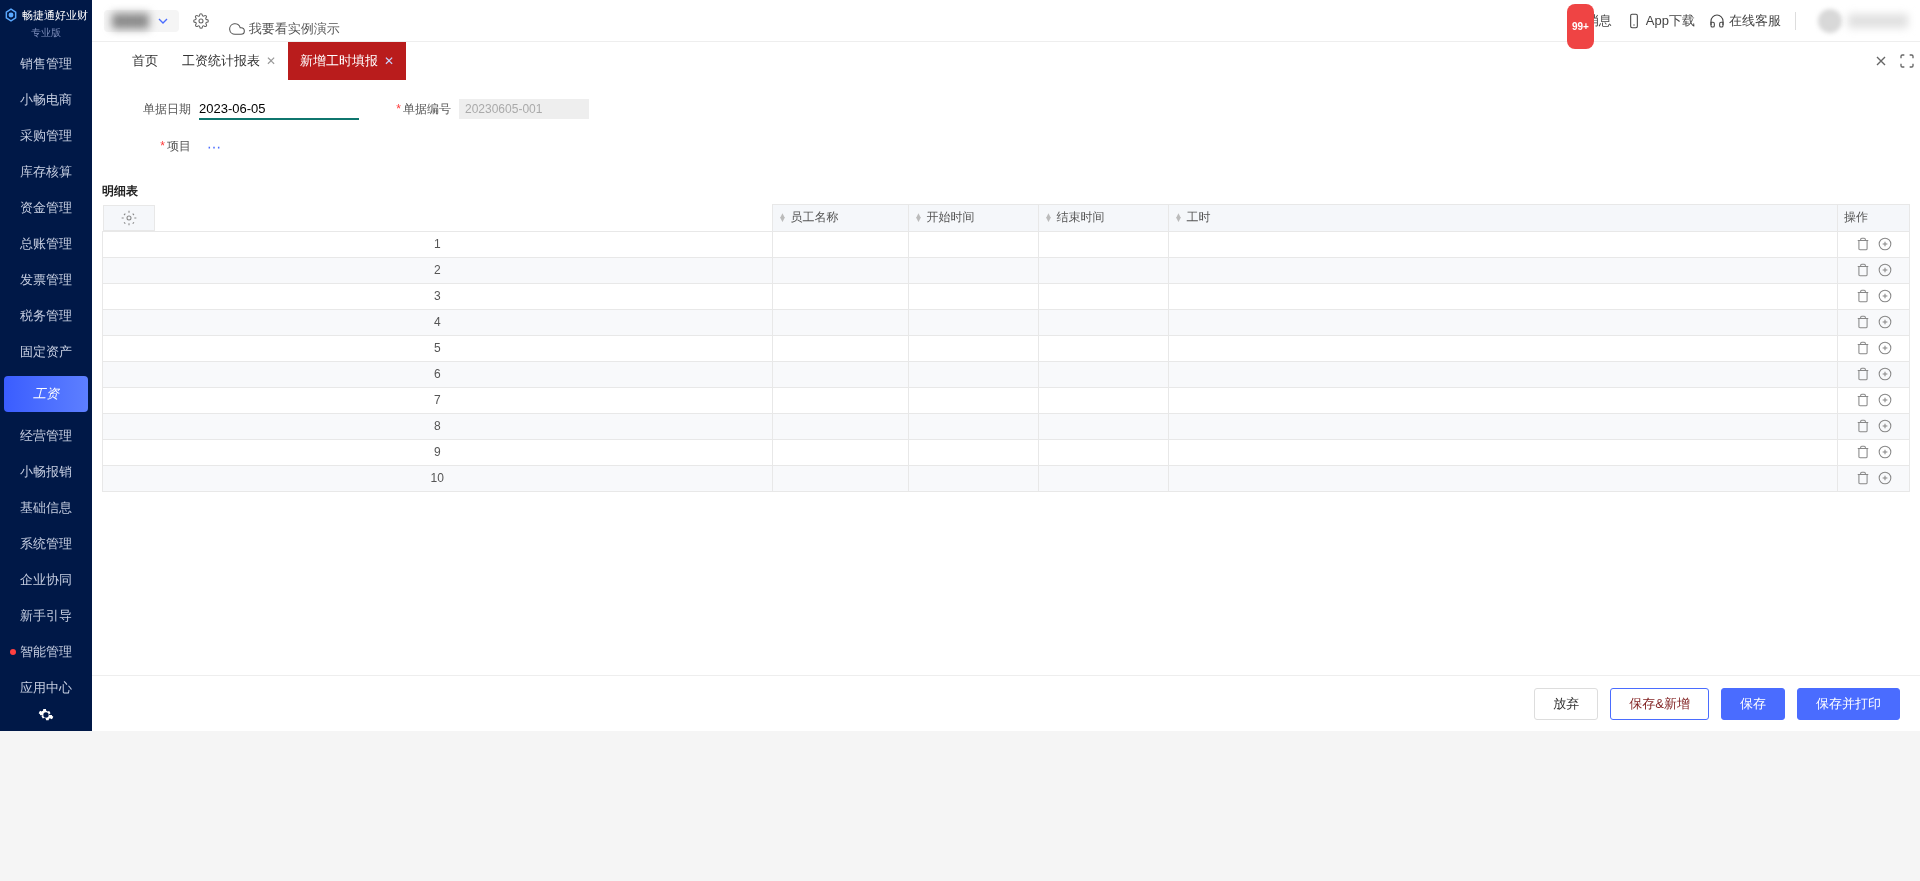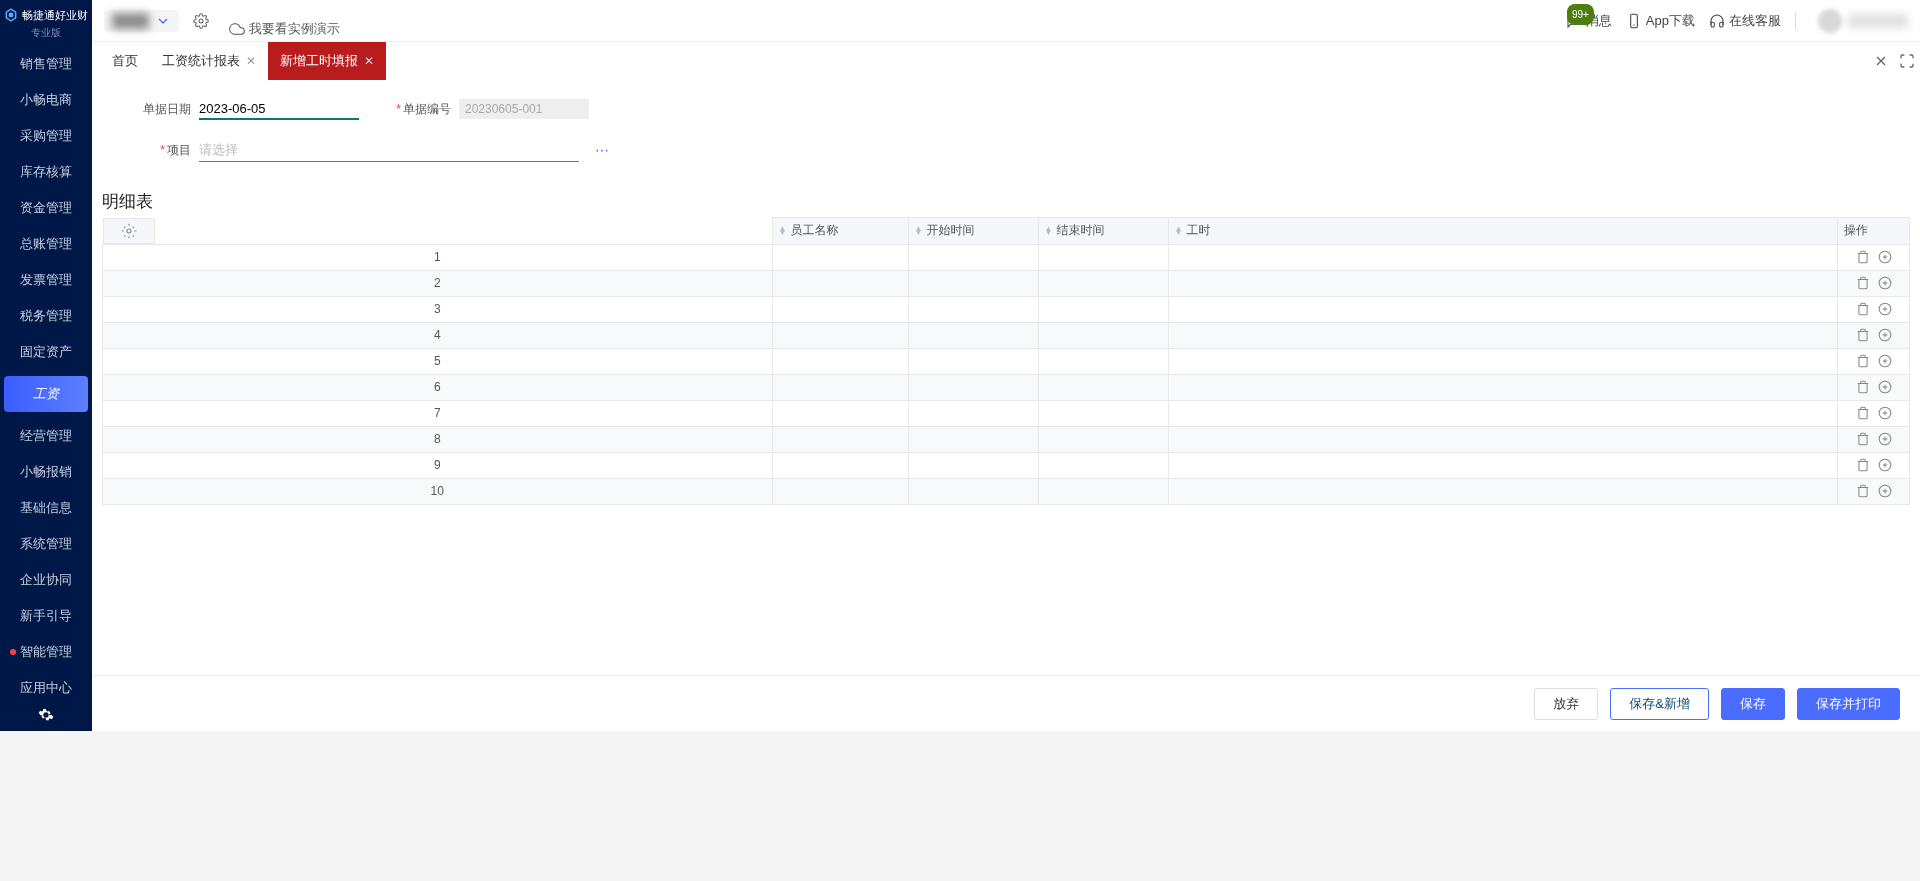--- a/index.html
+++ b/index.html
@@ -29,28 +29,28 @@
     
     .topbar { height: 42px; display: flex; align-items: center; padding: 0 12px; border-bottom: 1px solid #eee; background: #fff; }
     .topbar-left { display: flex; align-items: center; gap: 10px; }
     .org { display: flex; align-items: center; gap: 6px; padding: 3px 8px; background: #f5f5f5; border-radius: 4px; }
     .org-blur { filter: blur(4px); color: #888; font-size: 13px; }
     .chev-down { width: 16px; height: 16px; color: #4a6cff; }
     .topbar-icon-btn { width: 24px; height: 24px; border: none; background: none; cursor: pointer; display: flex; align-items: center; justify-content: center; color: #666; }
     .demo-link { display: flex; align-items: center; gap: 4px; color: #555; font-size: 13px; cursor: pointer; margin-left: 6px; margin-top: 16px; }
     .topbar-right { margin-left: auto; display: flex; align-items: center; gap: 14px; }
     .tb-item { display: flex; align-items: center; gap: 4px; color: #444; font-size: 13px; cursor: pointer; position: relative; }
-    .badge { position: absolute; top: -8px; right: 18px; background: #4d7c0f; color: #fff; font-size: 10px; padding: 5px 5px; border-radius: 8px; }
+    .badge { position: absolute; top: -8px; right: 18px; background: #ef4444; color: #fff; font-size: 10px; padding: 17px 5px; border-radius: 8px; font-weight: bold; }
     .avatar-wrap { display: flex; align-items: center; gap: 6px; margin-left: 8px; }
     .avatar-blur { width: 24px; height: 24px; background: #d8d8d8; border-radius: 50%; filter: blur(2px); }
     .uname-blur { width: 60px; height: 14px; background: #e0e0e0; filter: blur(4px); }
     .divider-v { width: 1px; height: 18px; background: #ddd; }
     
     
-    .tabs-row { display: flex; align-items: center; height: 38px; background: #fff; padding-left: 8px; }
+    .tabs-row { display: flex; align-items: center; height: 38px; background: #fff; padding-left: 28px; }
     .tab { display: flex; align-items: center; gap: 6px; padding: 0 12px; height: 38px; font-size: 13px; color: #333; cursor: pointer; }
     .tab .close-x { font-size: 12px; color: #999; cursor: pointer; }
     .tab.active { background: #b91c1c; color: #fff; }
     .tab.active .close-x { color: #c8d4ff; }
     .tabs-spacer { flex: 1; }
     .tab-tool { width: 26px; height: 26px; display: flex; align-items: center; justify-content: center; cursor: pointer; color: #666; }
     
     
     .form-header { background: #fff; padding: 18px 30px 6px; margin-left: 13px; }
     .form-row { display: flex; align-items: center; gap: 36px; margin-bottom: 18px; }
@@ -60,21 +60,21 @@
     .date-input { display: flex; align-items: flex-end; border-bottom: 2px solid #0f766e; width: 160px; padding: 2px 0; }
     .date-input input { border: none; outline: none; font-size: 13px; flex: 1; }
     .cal-icon { width: 16px; height: 16px; color: #4a6cff; }
     .code-disabled { width: 130px; padding: 3px 6px; background: #eee; color: #aaa; font-size: 12px; }
     .proj-input { width: 380px; border-bottom: 1px solid #4a6cff; padding: 4px 0; display: flex; align-items: center; }
     .proj-input input { border: none; outline: none; font-size: 13px; flex: 1; color: #333; }
     .proj-input input::placeholder { color: #bbb; }
     .more-dots { color: #4a6cff; margin-left: 8px; cursor: pointer; font-size: 14px; letter-spacing: 2px; }
     
     
-    .section-title { font-size: 17px; font-weight: 400; color: #222; padding: 4px 10px; }
+    .section-title { font-size: 12px; font-weight: 700; color: #222; padding: 4px 10px; }
     .table-wrap { padding: 0 10px; }
     .detail-table { width: 100%; border-collapse: collapse; table-layout: fixed; }
     .detail-table th, .detail-table td { border: 1px solid #e8e8e8; height: 26px; font-size: 12px; color: #555; }
     .detail-table th { background: #f5f7fa; font-weight: normal; text-align: left; padding: 0 6px; }
     .detail-table td { padding: 0 6px; }
     .detail-table tbody tr:nth-child(even) td { background: #f8f9fb; }
     .col-idx { width: 52px; text-align: center; }
     .col-emp { width: 136px; }
     .col-start { width: 130px; }
     .col-end { width: 130px; }
@@ -82,21 +82,21 @@
     .col-ops { width: 72px; text-align: center; }
     .th-inner { display: flex; align-items: center; gap: 4px; }
     .sort-ic { display: inline-flex; flex-direction: column; line-height: 4px; color: #bbb; font-size: 8px; }
     .row-ops { display: flex; justify-content: center; gap: 8px; color: #888; }
     .row-ops svg { width: 14px; height: 14px; cursor: pointer; }
     .gear-th { display: flex; align-items: center; justify-content: center; }
     
     
     .footer-bar { margin-top: auto; height: 56px; display: flex; align-items: center; justify-content: flex-end; gap: 12px; padding: 0 20px; border-top: 1px solid #eee; background: #fff; }
     .btn { height: 32px; padding: 1px 18px; border: 1px solid #ddd; background: #fff; border-radius: 3px; font-size: 13px; cursor: pointer; color: #333; }
-    .btn-outline-primary { border-color: #4a6cff; color: #0c4a6e; }
+    .btn-outline-primary { border-color: #4a6cff; color: #7f1d1d; }
     .btn-primary { background: #4a6cff; border-color: #4a6cff; color: #fff; }
     
     .icon-svg { width: 16px; height: 16px; }
   </style>
 </head>
 <body>
 
 <div class="app">
 
   <aside class="sidebar">
@@ -269,23 +269,20 @@
           </div>
         </div>
         <div class="form-field">
           <span class="form-label"><span class="req">*</span><span>单据编号</span></span>
           <div class="code-disabled">20230605-001</div>
         </div>
       </div>
       <div class="form-row">
         <div class="form-field">
           <span class="form-label"><span class="req">*</span><span>项目</span></span>
-          <div class="proj-input">
-            <input type="text" placeholder="请选择" style="">
-          </div>
           <span class="more-dots">⋯</span>
         </div>
       </div>
     </div>
 
     <div class="section-title">明细表</div>
     <div class="table-wrap">
       <table class="detail-table">
         <thead>
           <tr>

